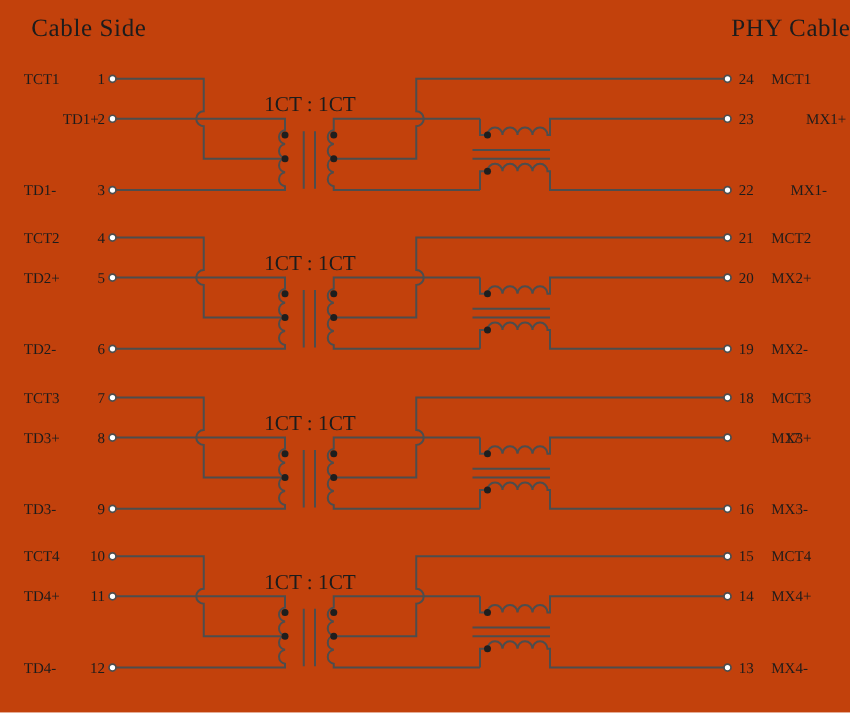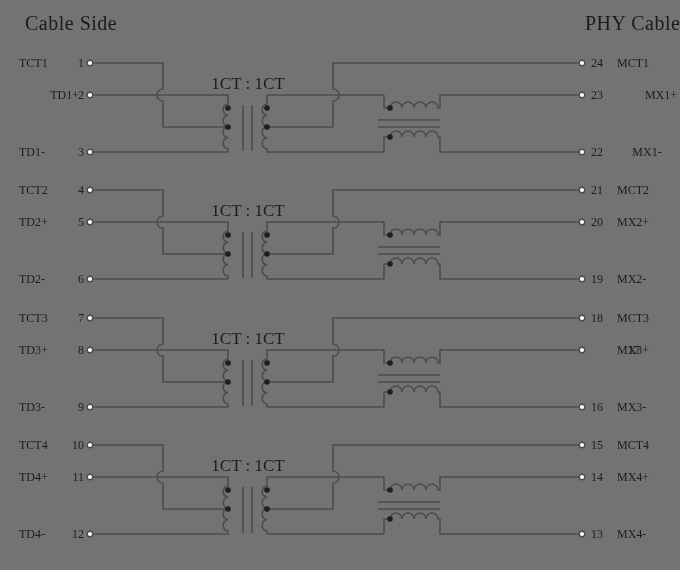--- a/index.html
+++ b/index.html
@@ -1,19 +1,19 @@
 <!DOCTYPE html>
 <html><head>
 <meta charset="utf-8">
 <style>
   html,body{margin:0;padding:0;background:#ffffff;}
   #stage{
     position:relative;
     width:680px;height:570px;
-    background:#737373;
+    background:#c2410c;
     font-family:"Liberation Serif","DejaVu Serif",serif;
     overflow:hidden;
   }
   .hdr{
     position:absolute;
     font-size:20px;
     color:#1c1c1c;
     white-space:nowrap;
     letter-spacing:0.5px;
   }

